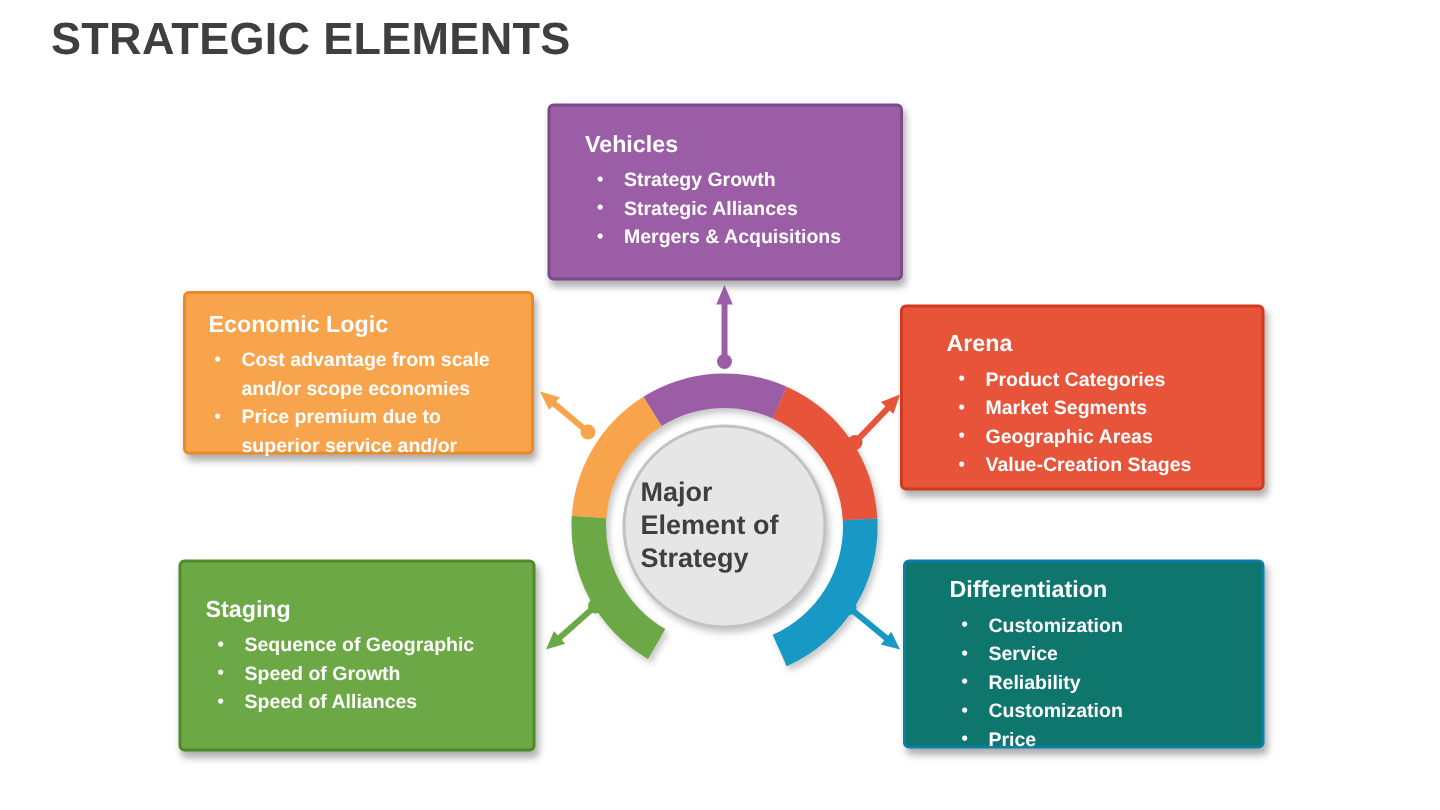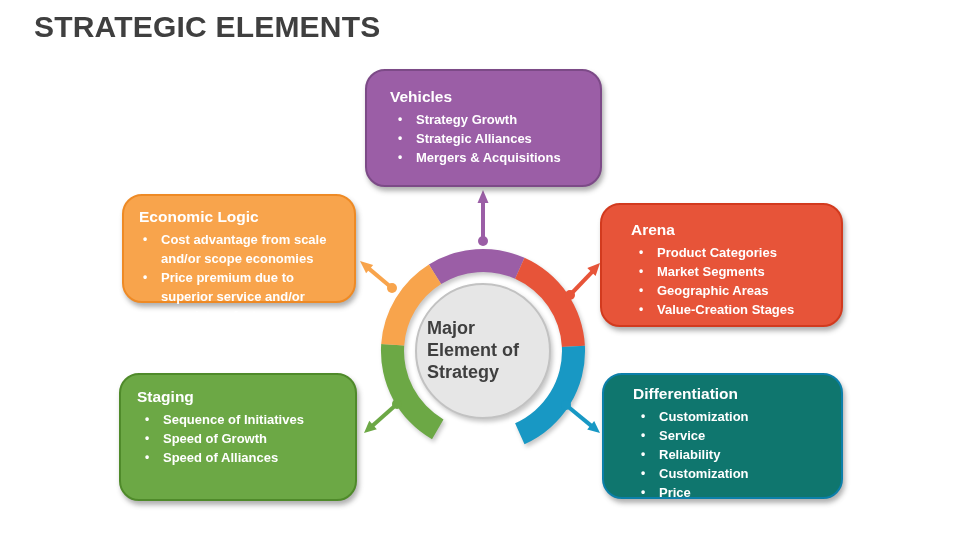--- a/index.html
+++ b/index.html
@@ -33,21 +33,21 @@
     width: 112px;
     text-align: left;
     font-size: 18px;
     line-height: 22px;
     font-weight: bold;
     color: #3F3F3F;
   }
   .box {
     position: absolute;
     box-sizing: border-box;
-    border-radius: 20px;
+    border-radius: 4px;
     border: 2.5px solid;
     color: #ffffff;
     box-shadow: 2px 4px 5px rgba(80,80,80,0.45);
   }
   .box h2 {
     margin: 0;
     font-size: 15.5px;
     font-weight: bold;
     line-height: 19px;
   }
@@ -67,21 +67,21 @@
     content: "\2022";
     flex: 0 0 26px;
     box-sizing: border-box;
     padding-left: 8px;
     font-size: 12px;
   }
   .box-vehicles        { left: 365px; top: 69px;  width: 237px; height: 118px; background: #9B5EA6; border-color: #7C4A87; padding: 16px 12px 0 23px; }
   .box-economic-logic  { left: 122px; top: 194px; width: 234px; height: 109px; background: #F8A44C; border-color: #EE8A25; padding: 11px 6px 0 15px; }
   .box-economic-logic li::before { flex-basis: 22px; padding-left: 4px; }
   .box-arena           { left: 600px; top: 203px; width: 243px; height: 124px; background: #E75439; border-color: #D23A1E; padding: 15px 26px 0 29px; }
-  .box-staging         { left: 119px; top: 373px; width: 238px; height: 128px; background: #6CA845; border-color: #4F8A2A; padding: 12px 8px 0 16px; }
+  .box-staging         { left: 119px; top: 373px; width: 238px; height: 128px; background: #6CA845; border-color: #4F8A2A; padding: 22px 8px 0 16px; }
   .box-differentiation { left: 602px; top: 373px; width: 241px; height: 126px; background: #0f766e; border-color: #0B7FA9; padding: 9px 8px 0 29px; }
 </style>
 </head>
 <body>
 
 <h1 class="slide-title">STRATEGIC ELEMENTS</h1>
 
 <svg class="overlay" viewBox="0 0 960 540" aria-hidden="true">
   <g class="ring-group">
     <path d="M 428.9 264.5 A 102 102 0 0 1 524.5 257.8 L 515.1 278.8 A 79 79 0 0 0 441.1 284.0 Z" fill="#9B5EA6"></path>
@@ -167,21 +167,21 @@
     <li>
         <span>Value-Creation Stages</span>
       </li>
   </ul>
 </section>
 
 <section class="box box-staging">
   <h2>Staging</h2>
   <ul>
     <li>
-        <span>Sequence of Initiatives</span>
+        <span>Sequence of Geographic</span>
       </li>
     <li>
         <span>Speed of Growth</span>
       </li>
     <li>
         <span>Speed of Alliances</span>
       </li>
   </ul>
 </section>
 

